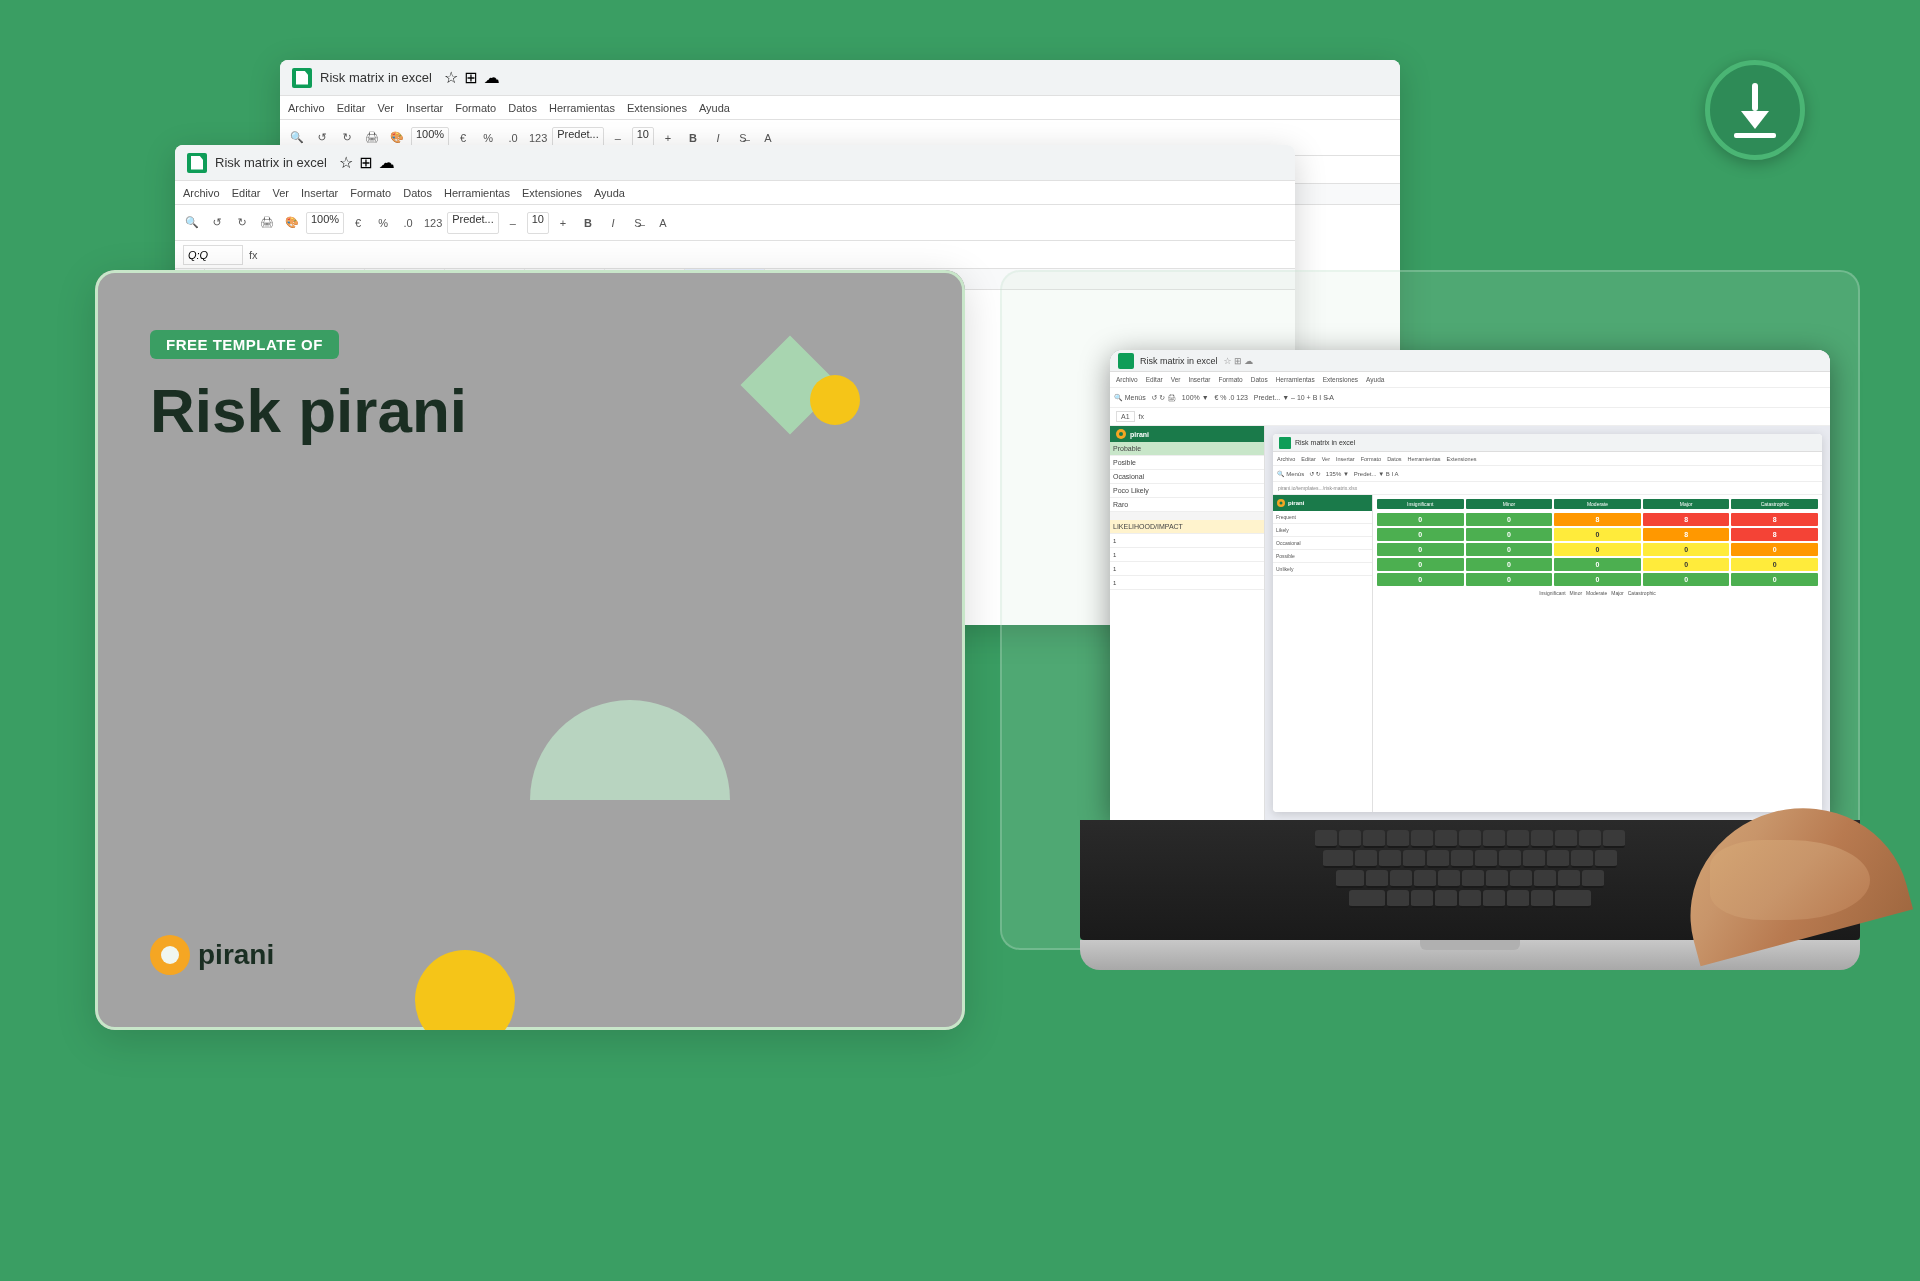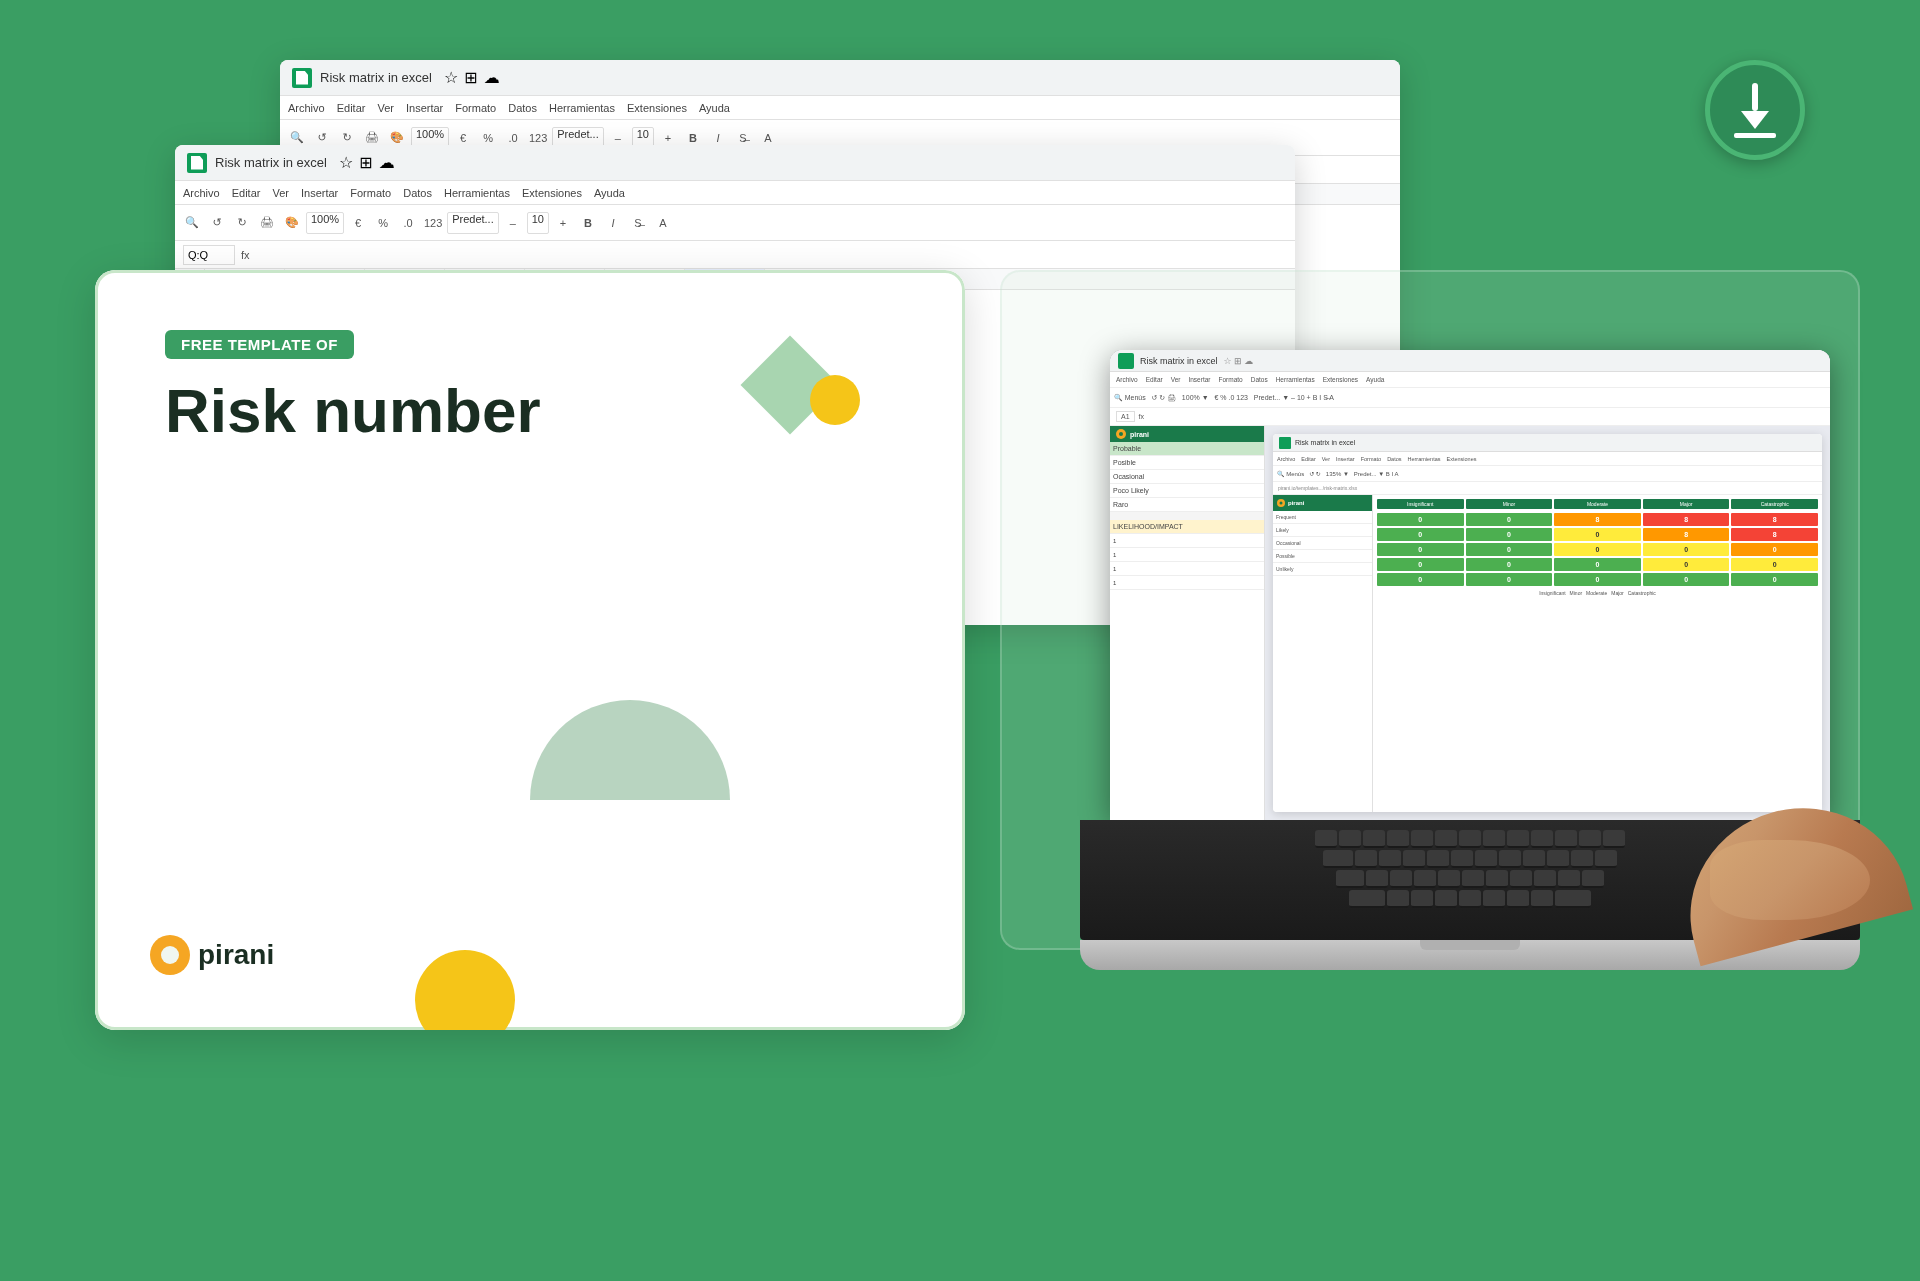--- a/index.html
+++ b/index.html
@@ -137,25 +137,26 @@
       border-bottom: 1px solid #e0e0e0;
       display: flex;
       align-items: center;
       padding: 0 8px;
       gap: 6px;
       font-size: 11px;
       color: #555;
     }
 
     .cell-ref {
-      width: 52px;
+      width: 60px;
       font-size: 11px;
       border: 1px solid #ddd;
       padding: 0 4px;
       height: 20px;
+      font-style: italic;
     }
 
     .row-header {
       height: 20px;
       font-size: 10px;
       color: #777;
       display: flex;
       align-items: center;
       justify-content: center;
       border-bottom: 1px solid #e8e8e8;
@@ -178,24 +179,24 @@
       border-right: 1px solid #e8e8e8;
     }
 
     
     .main-card {
       position: absolute;
       top: 270px;
       left: 95px;
       width: 870px;
       height: 760px;
-      background: #ffffff;
+      background: #a3a3a3;
       border-radius: 20px;
       z-index: 10;
-      padding: 60px 70px;
+      padding: 60px 55px;
       box-shadow: 0 10px 40px rgba(0,0,0,0.15);
       overflow: hidden;
     }
 
     .card-diamond {
       position: absolute;
       top: 80px;
       right: 140px;
       width: 70px;
       height: 70px;
@@ -592,21 +593,21 @@
   
   <div class="card-diamond"></div>
   
   <div class="card-circle-yellow"></div>
 
   
   <div class="free-template-badge">FREE TEMPLATE OF</div>
 
   
   <div class="main-title">
-    <span>Risk number</span><br>
+    <span>Risk pirani</span><br>
   </div>
 
   
 
   
   <div class="pirani-logo">
     <div style="position:relative; width:40px; height:40px;">
       <div style="width:40px;height:40px;background:#f5a623;border-radius:50%;"></div>
       <div style="position:absolute;top:50%;left:50%;transform:translate(-50%,-50%);width:18px;height:18px;background:#f0f7f0;border-radius:50%;"></div>
     </div>

